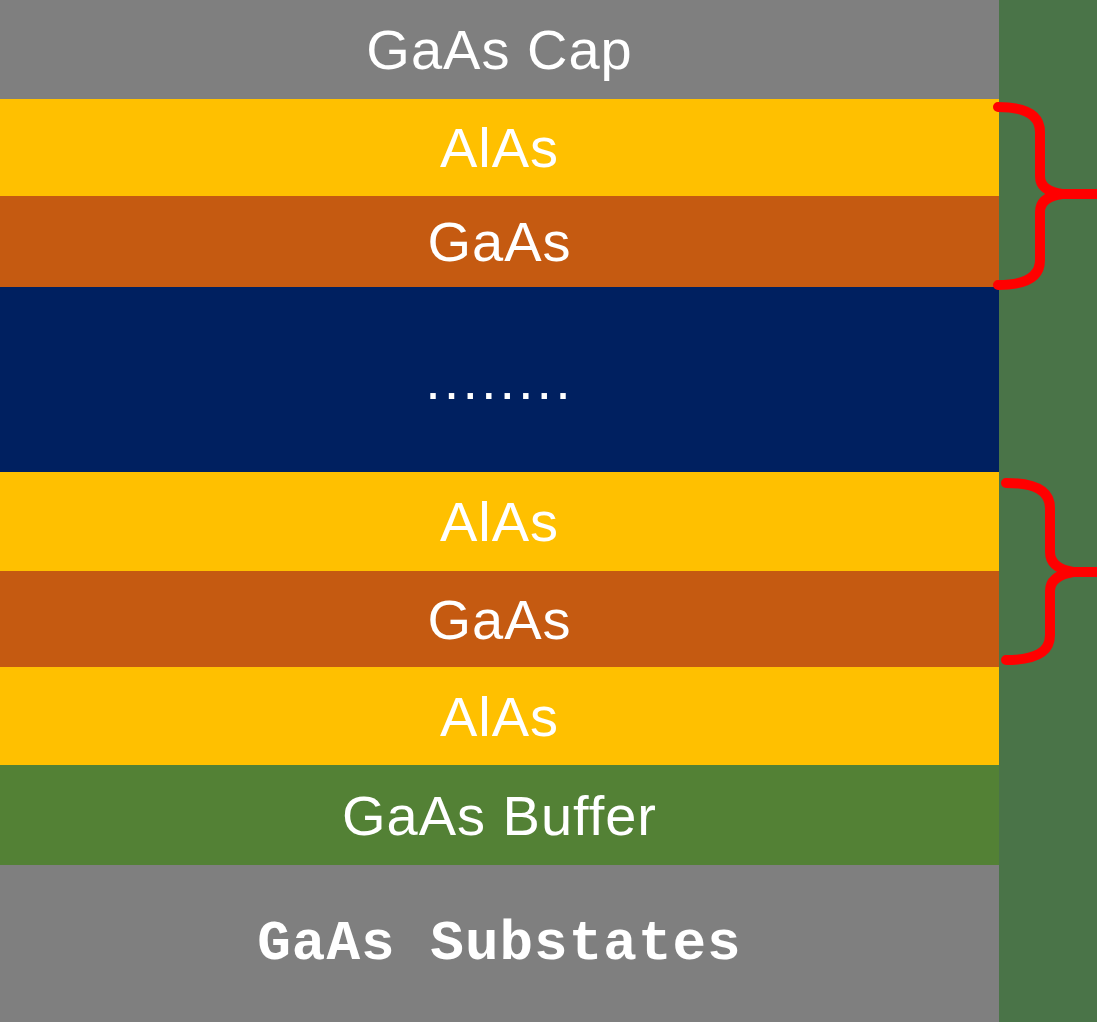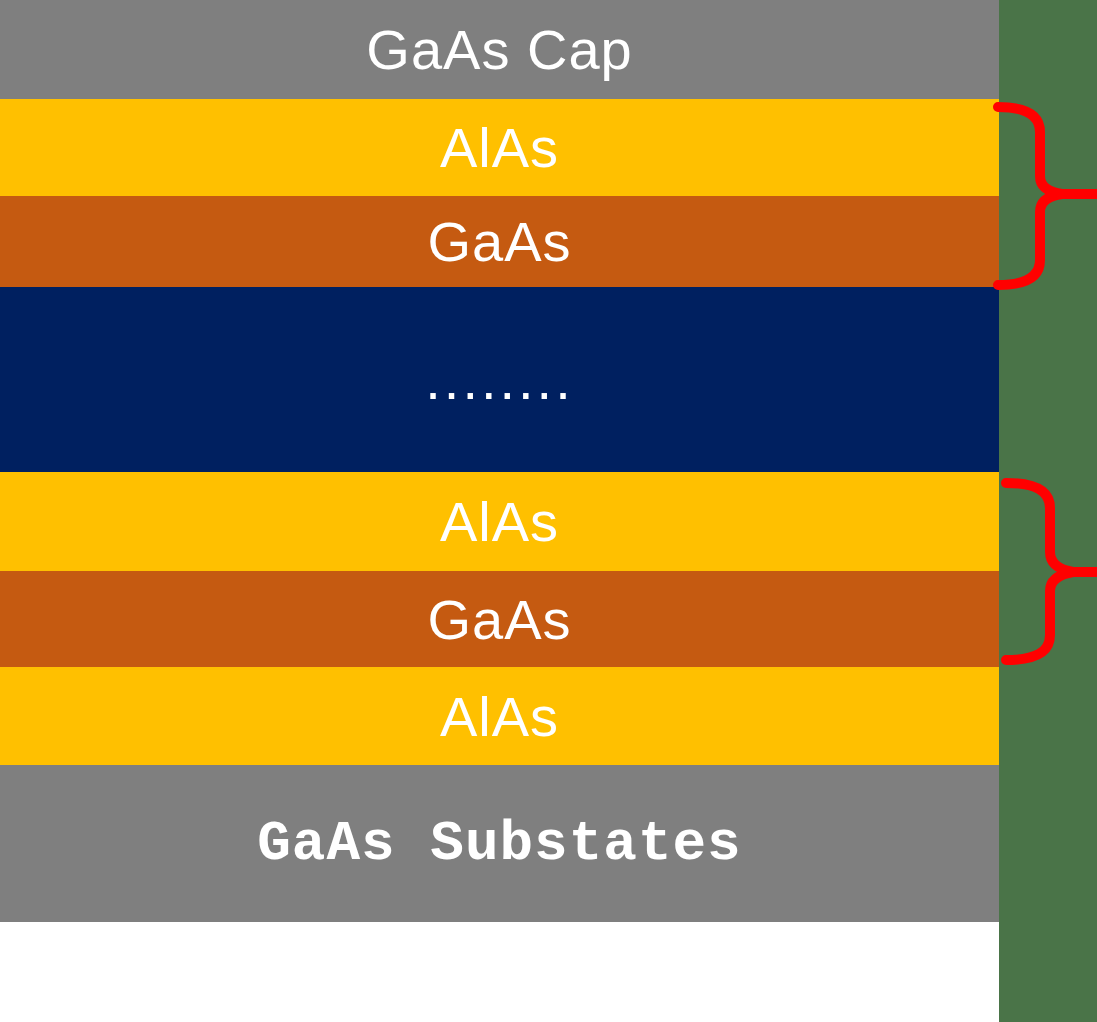--- a/index.html
+++ b/index.html
@@ -91,20 +91,23 @@
     </div>
 
     <div class="layer l5" style="background-color: rgb(197, 90, 17);">
       <span class="layer-label">GaAs</span>
     </div>
 
     <div class="layer l6" style="background-color: rgb(255, 192, 0);">
       <span class="layer-label">AlAs</span>
     </div>
 
+    <div class="layer l7" style="background-color: rgb(83, 129, 53);">
+      <span class="layer-label">GaAs Buffer</span>
+    </div>
 
     <div class="layer l8" style="background-color: rgb(127, 127, 127);">
       <span class="layer-label bold">GaAs Substates</span>
     </div>
 
   </div>
 
   <svg class="brace-overlay" viewBox="0 0 1097 1022" xmlns="http://www.w3.org/2000/svg">
     <path d="M 998 107
              C 1026 107 1040 115 1040 132

